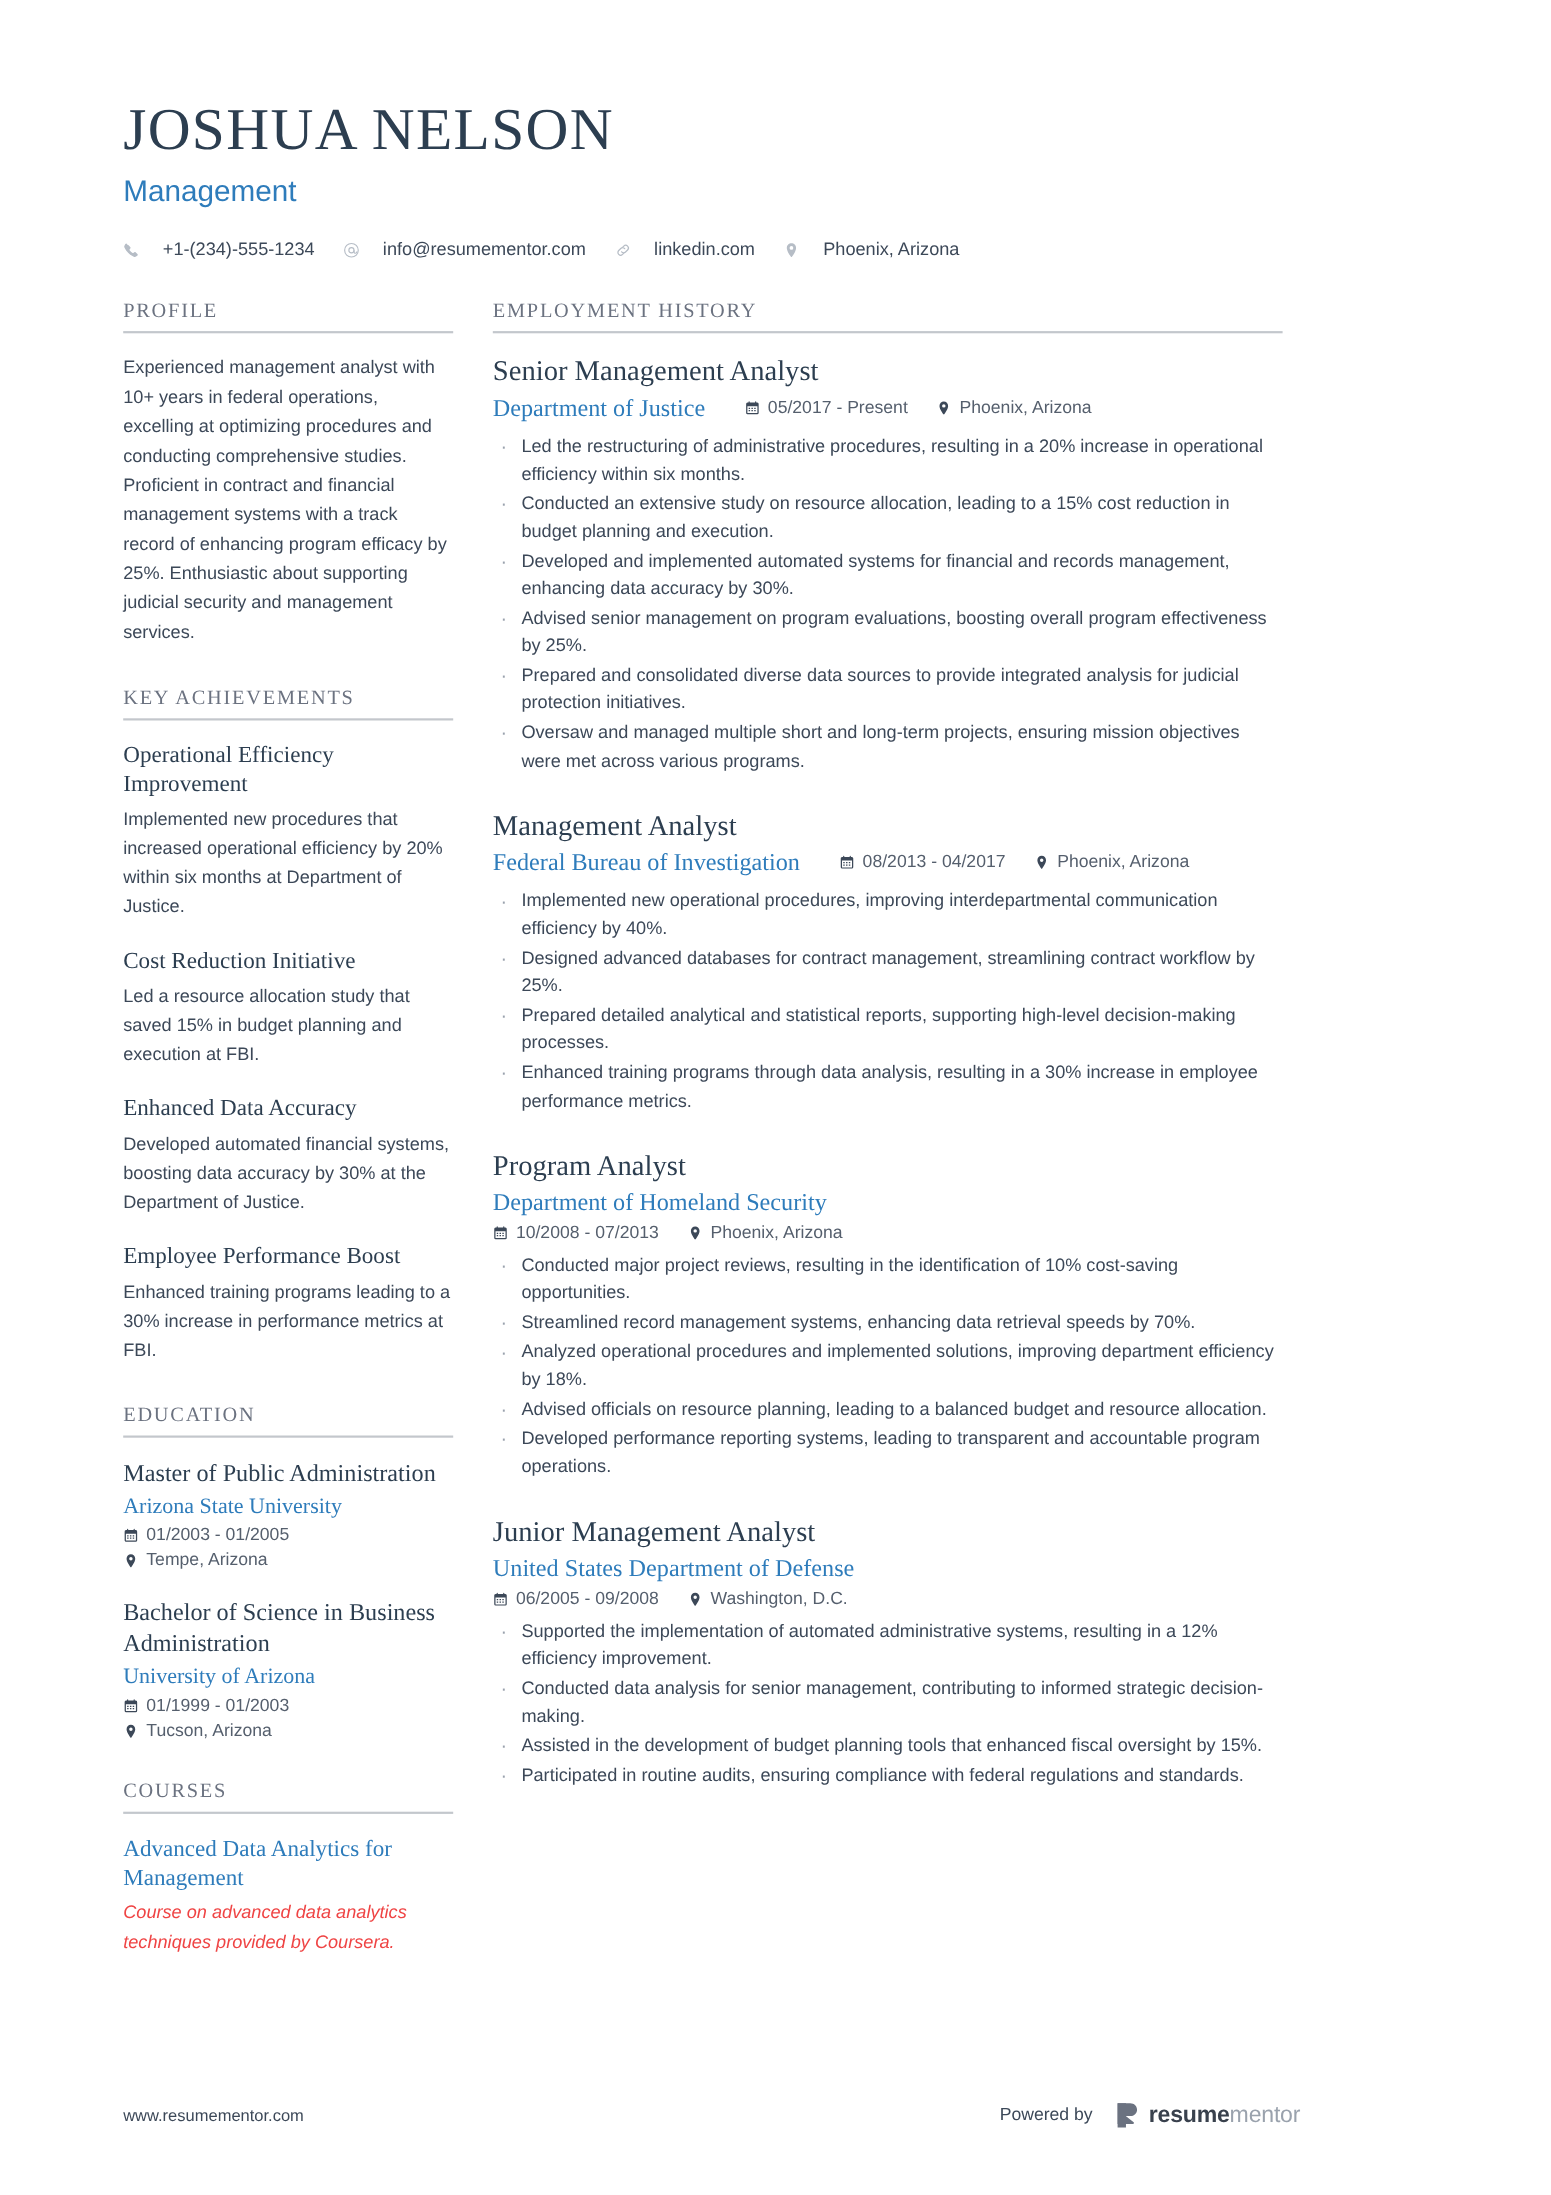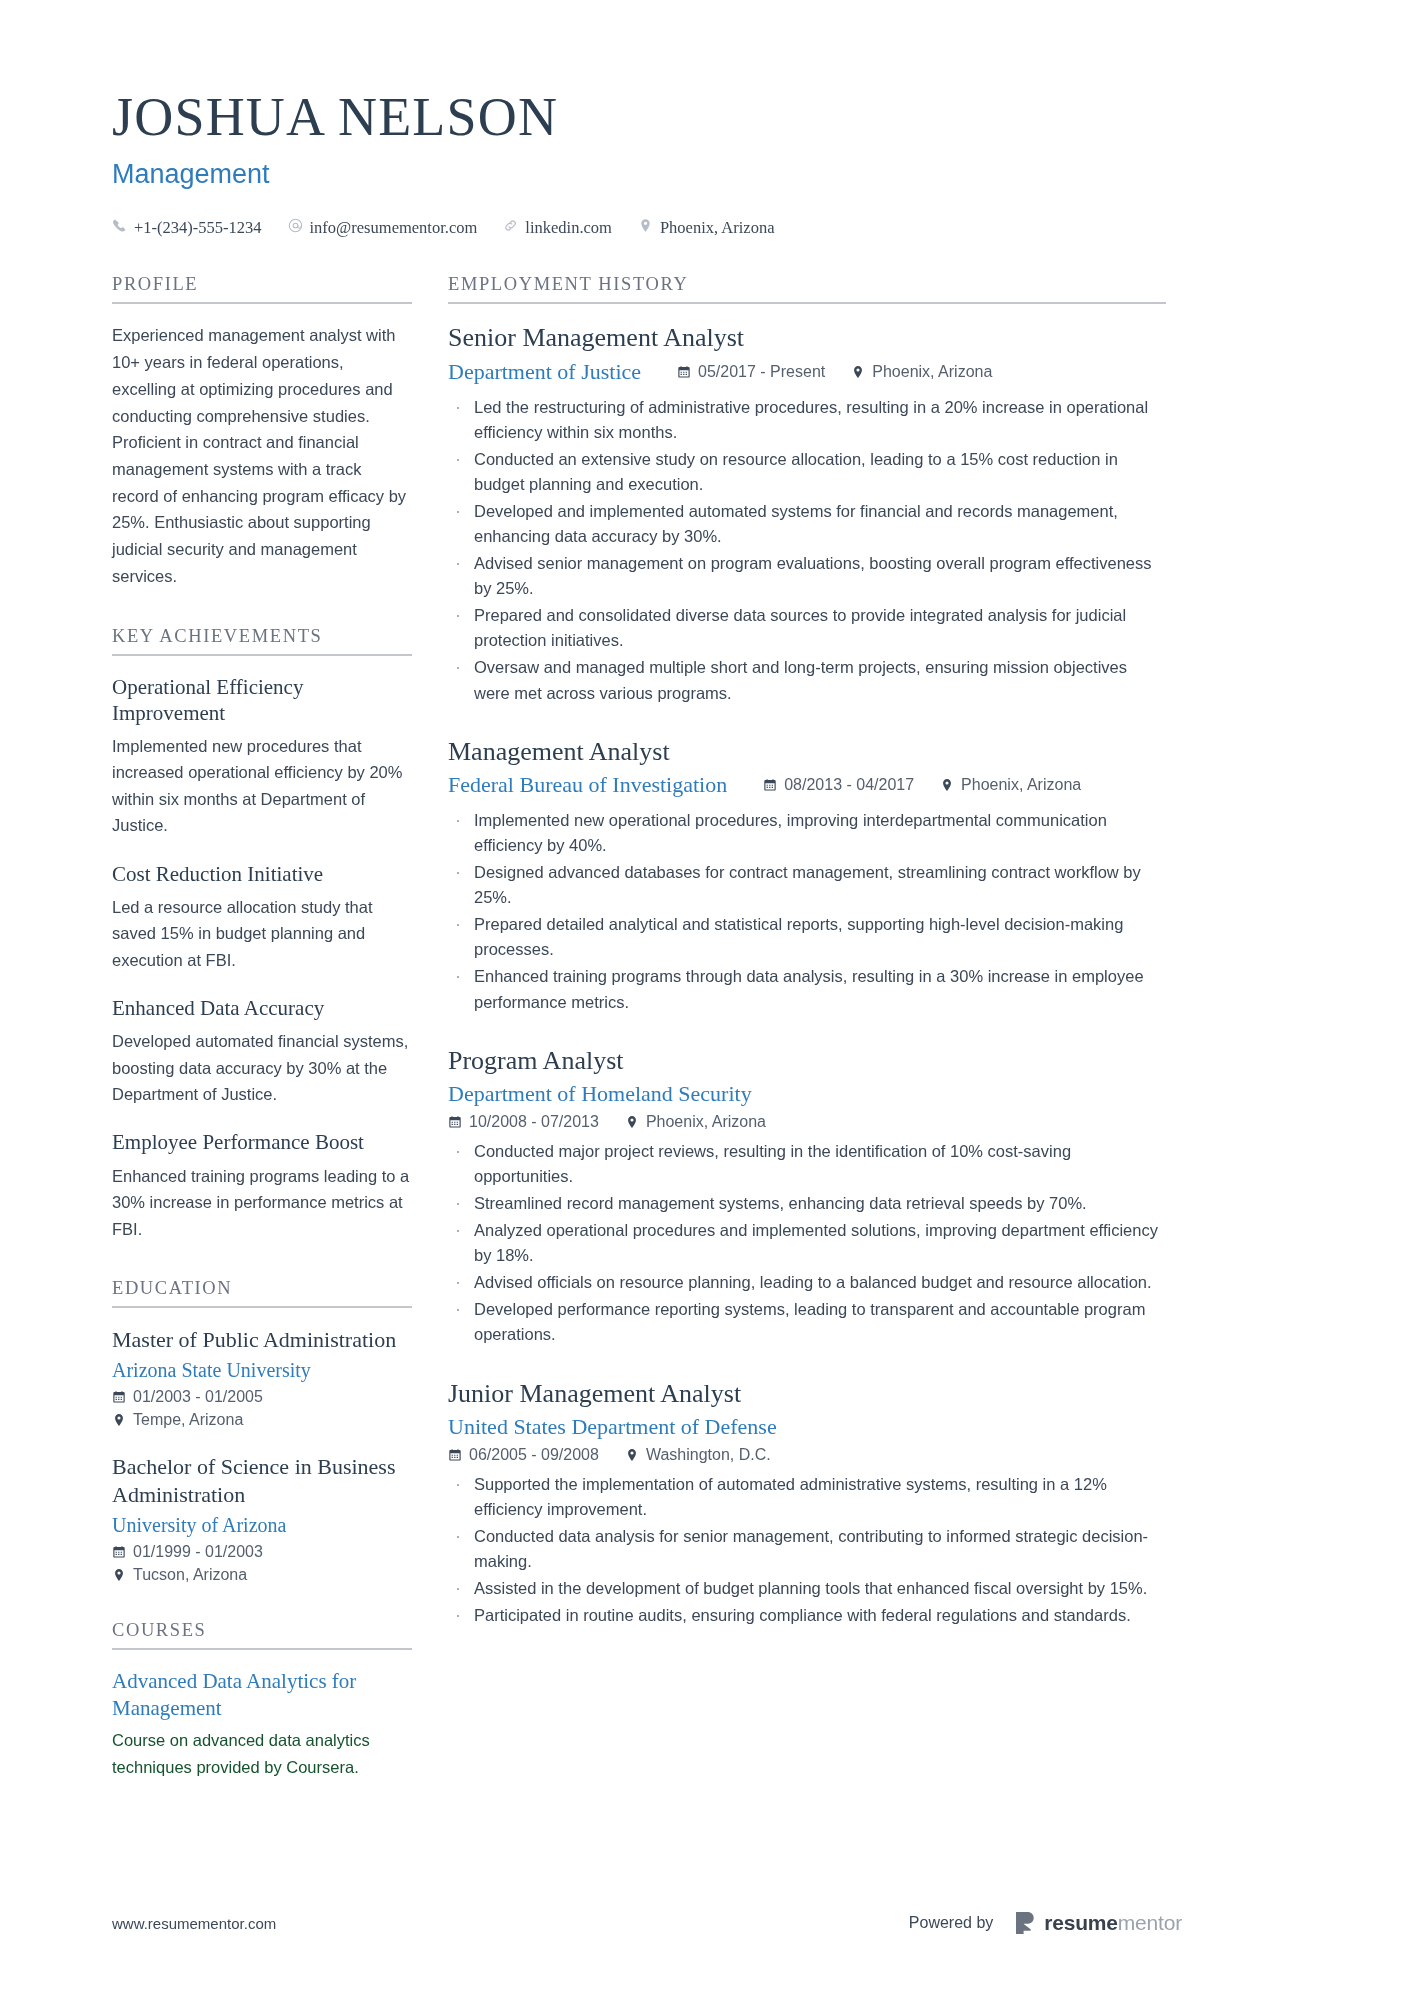--- a/index.html
+++ b/index.html
@@ -41,25 +41,24 @@
   }
   .contact-row {
     display: flex;
     align-items: center;
     gap: 26px;
     margin-top: 28px;
     flex-wrap: wrap;
   }
   .contact-item {
     display: flex;
-    align-items: flex-start;
-    gap: 7px;
+    align-items: center;
+    gap: 21px;
     font-size: 16.5px;
     color: #3c4858;
-    font-family: Liberation Serif, serif;
   }
   .contact-item .ico {
     display: inline-flex;
     align-items: center;
     justify-content: center;
     color: #b6bdc6;
     width: 15px;
     height: 15px;
   }
   .contact-item .ico svg { display: block; }
@@ -147,21 +146,22 @@
   .course-title {
     font-family: "Liberation Serif", serif;
     font-size: 21px;
     color: #2e7cbb;
     line-height: 1.26;
     margin-bottom: 6px;
   }
   .course-desc {
     font-size: 16.5px;
     line-height: 1.6;
-    color: #14532d;
+    color: #ef4444;
+    font-style: italic;
   }
 
   
   .job { margin-bottom: 30px; }
   .job:last-child { margin-bottom: 0; }
   .job-role {
     font-family: "Liberation Serif", serif;
     font-size: 26px;
     color: #2c3e50;
     line-height: 1.22;

